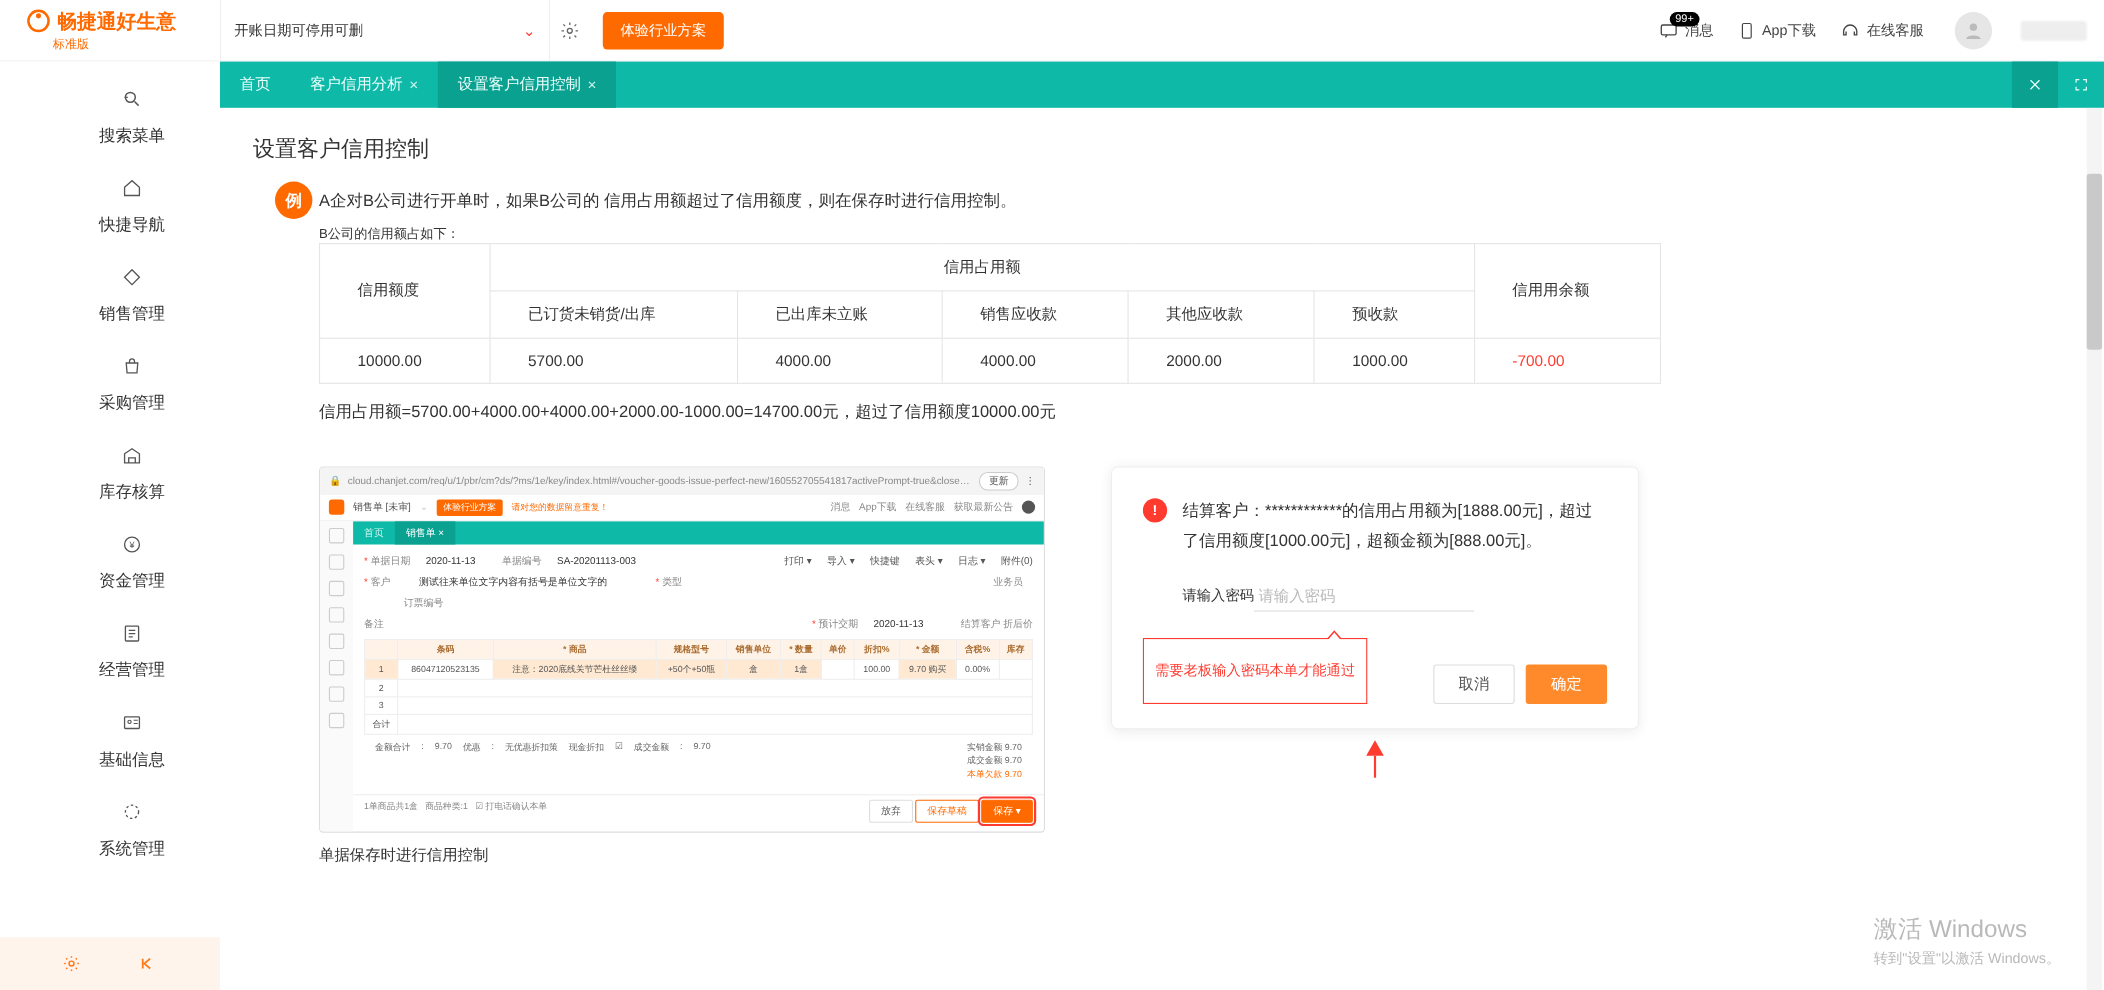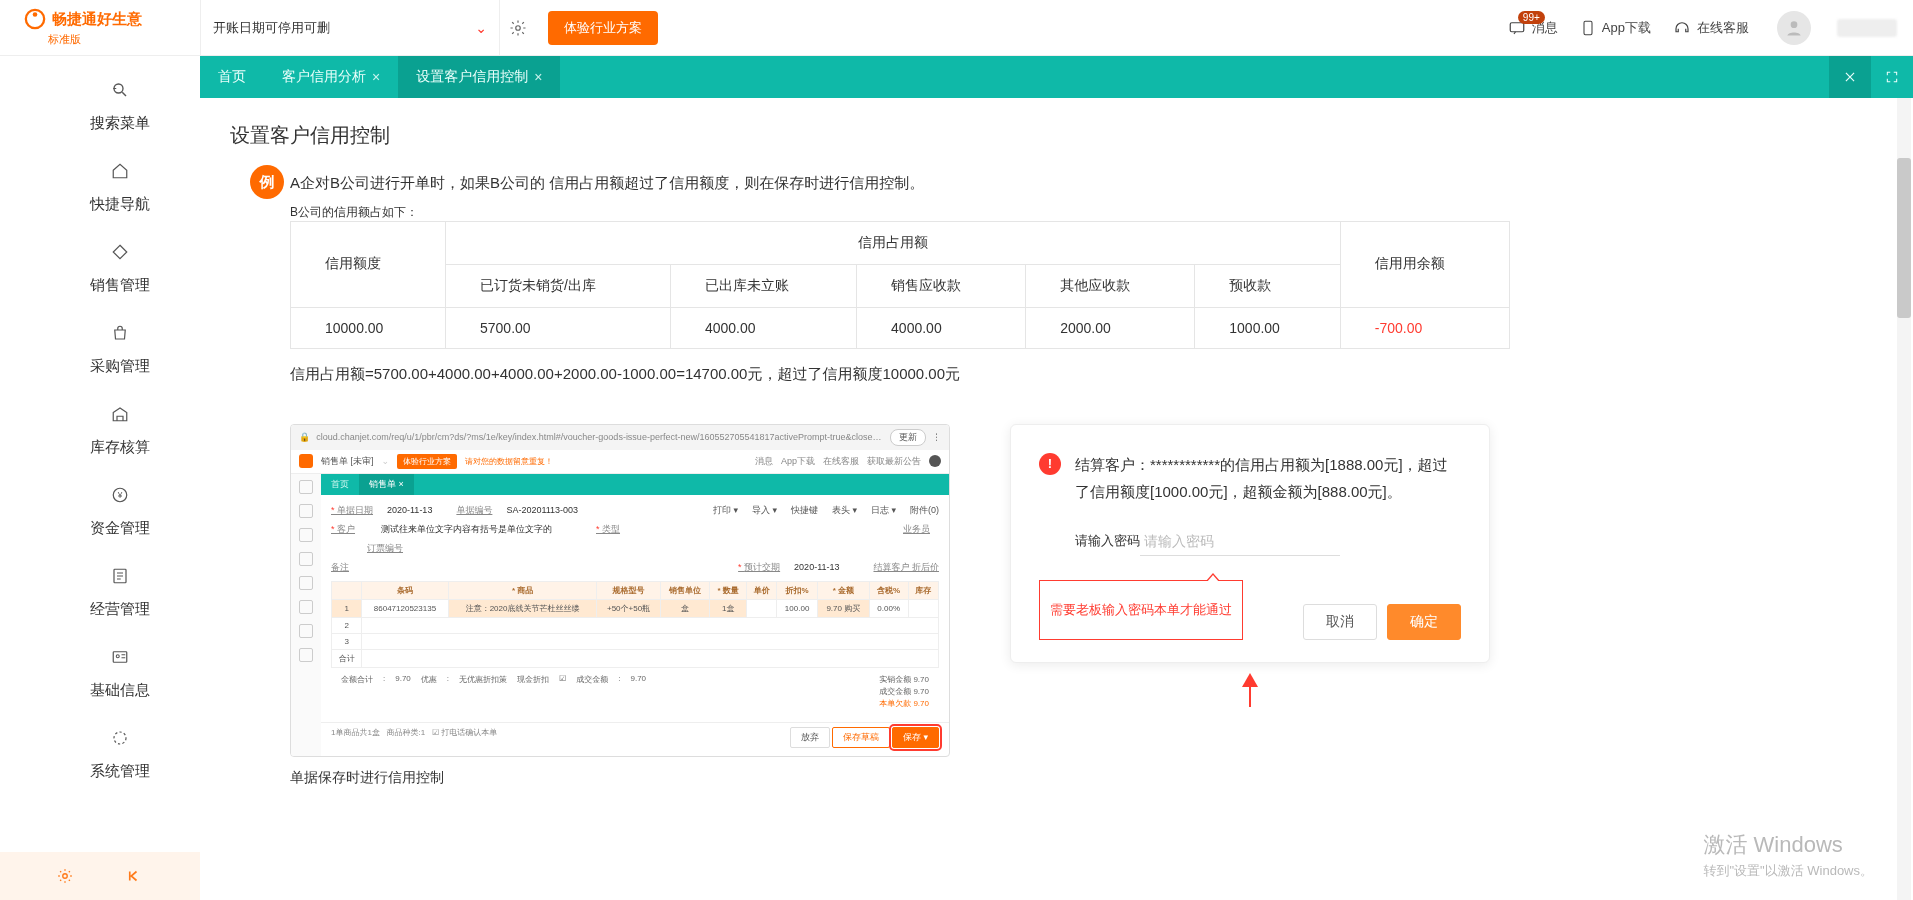--- a/index.html
+++ b/index.html
@@ -4,31 +4,31 @@
 <style>
 * { margin: 0; padding: 0; box-sizing: border-box; }
 body { font-family: "Microsoft YaHei", "PingFang SC", sans-serif; font-size: 13px; color: #333; background: #fff; overflow: hidden; }
 .app { display: flex; flex-direction: column; height: 900px; width: 1913px; }
 
 
 .topbar { display: flex; align-items: center; height: 56px; border-bottom: 1px solid #eee; padding: 0 16px 0 0; }
 .logo-area { width: 200px; display: flex; flex-direction: column; align-items: flex-start; padding-left: 24px; }
 .logo-row { display: flex; align-items: center; gap: 6px; }
 .logo-mark { width: 22px; height: 22px; color: #ff6a00; }
-.logo-text { color: #ff6a00; font-size: 15px; font-weight: 600; }
+.logo-text { color: #ff6a00; font-size: 18px; font-weight: 600; }
 .logo-sub { color: #ff6a00; font-size: 11px; margin-top: 2px; margin-left: 24px; }
 .account-select { width: 300px; display: flex; align-items: center; gap: 8px; padding: 0 12px; border-left: 1px solid #eee; border-right: 1px solid #eee; height: 100%; }
 .account-text { flex: 1; color: #333; }
 .chevron { color: #ff3b30; font-size: 14px; }
 .gear-btn { width: 36px; display: flex; align-items: center; justify-content: center; color: #666; }
 .experience-btn { background: #ff6a00; color: #fff; border: none; border-radius: 4px; padding: 8px 16px; margin-left: 12px; font-size: 13px; cursor: pointer; }
 .top-spacer { flex: 1; }
 .top-actions { display: flex; align-items: center; gap: 22px; color: #444; }
 .top-action { display: flex; align-items: center; gap: 6px; cursor: pointer; position: relative; }
-.badge { position: absolute; top: -8px; left: 10px; background: #c2410c; color: #fff; font-size: 10px; border-radius: 8px; padding: 1px 5px; }
+.badge { position: absolute; top: -8px; left: 10px; background: #000000; color: #fff; font-size: 10px; border-radius: 8px; padding: 1px 5px; }
 .avatar { width: 34px; height: 34px; border-radius: 50%; background: #e6e6e6; display:flex; align-items:center; justify-content:center; color:#bbb; margin-left:6px;}
 .username-blur { width: 60px; height: 18px; background: #eee; border-radius: 3px; filter: blur(1px); margin-left:4px;}
 
 
 .main { display: flex; flex: 1; min-height: 0; }
 .sidebar { width: 200px; background: #fff; display: flex; flex-direction: column; padding-top: 10px; }
 .side-item { display: flex; align-items: center; gap: 14px; padding: 14px 0 14px 40px; color: #333; cursor: pointer; font-size: 15px; flex-direction: column; }
 .side-item .icon { width: 20px; height: 20px; color: #555; display:flex; align-items:center; justify-content:center; }
 .sidebar-footer { margin-top: auto; background: #fff4eb; height: 48px; display: flex; align-items: center; justify-content: space-around; padding: 0 30px; }
 .sidebar-footer .icon { color: #ff7a1a; cursor: pointer; }
@@ -73,21 +73,21 @@
 .mini-top-right { margin-left:auto; display:flex; gap:8px; color:#888;}
 .mini-body { display:flex; }
 .mini-side { width:30px; background:#fafafa; display:flex; flex-direction:column; align-items:center; padding:6px 0; gap:10px;}
 .mini-side-icon { width:14px; height:14px; border:1px solid #ccc; border-radius:2px;}
 .mini-main { flex:1; }
 .mini-tabs { background:#0fb9a8; display:flex; }
 .mini-tab { padding:4px 10px; color:#cdf7f0; font-size:9px;}
 .mini-tab.active { background:#0aa191; color:#fff;}
 .mini-form { padding:6px 10px; }
 .mini-row { display:flex; gap:14px; padding:3px 0; align-items:center;}
-.mini-label { color:#888; min-width:36px;text-decoration:underline;}
+.mini-label { color:#888; min-width:36px;}
 .mini-req::before { content:"* "; color:#ff3b30;}
 .mini-val { color:#333; }
 .mini-grid { width:100%; border-collapse:collapse; margin-top:4px;}
 .mini-grid th, .mini-grid td { border:1px solid #eee; padding:3px 4px; font-size:8px; text-align:center;}
 .mini-grid th { background:#fff3e8; color:#aa6b2e;}
 .mini-grid td.hl { background:#ffe9d2;}
 .mini-foot { display:flex; padding:6px 10px; gap:10px; font-size:8px; color:#666;}
 .mini-foot-right { margin-left:auto; text-align:right; line-height:1.5;}
 .mini-actions { display:flex; justify-content:flex-end; gap:2px; padding:4px 10px 8px; border-top:1px solid #eee;}
 .mini-btn { padding:3px 10px; border:1px solid #ddd; border-radius:2px; font-size:9px; background:#fff;}

